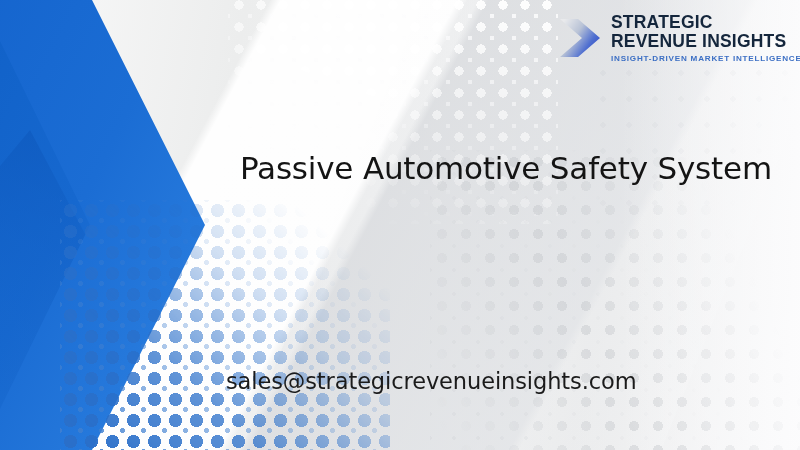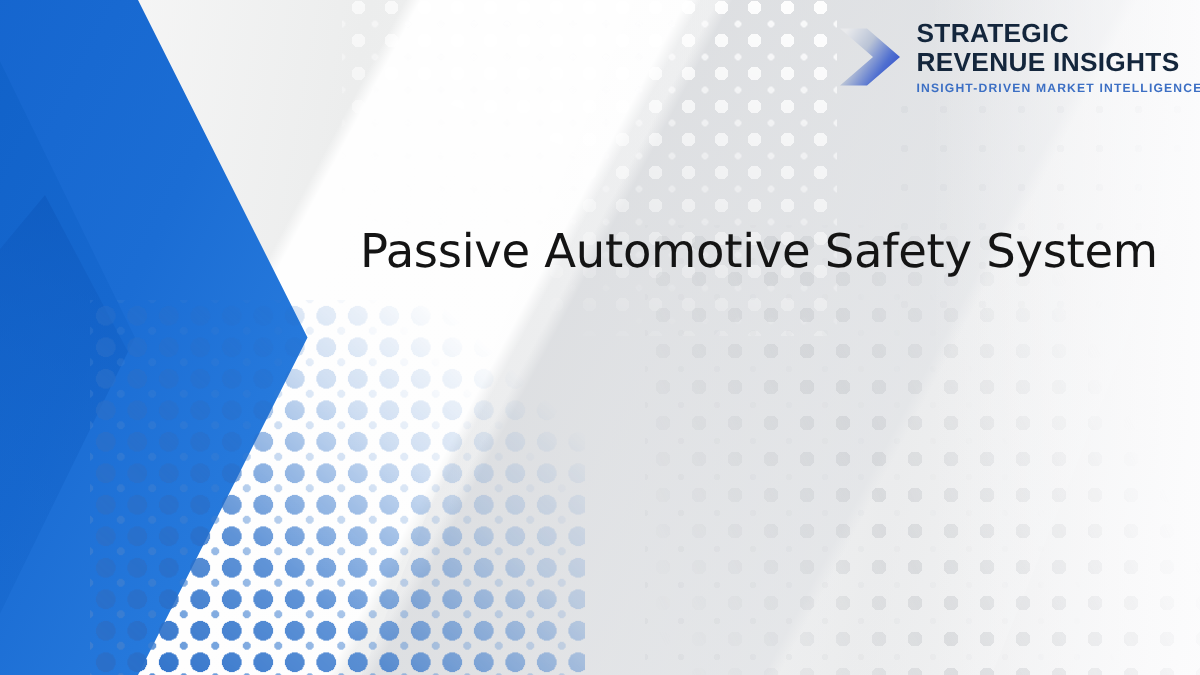--- a/index.html
+++ b/index.html
@@ -218,14 +218,15 @@
     </span>
     <span class="logo-text">
       <span class="logo-line">STRATEGIC</span>
       <span class="logo-line">REVENUE INSIGHTS</span>
       <span class="logo-tag">INSIGHT-DRIVEN MARKET INTELLIGENCE</span>
     </span>
   </div>
 
   <div class="title">Passive Automotive Safety System</div>
 
+  <div class="email">sales@strategicrevenueinsights.com</div>
 
 </div>
 
 </body></html>

